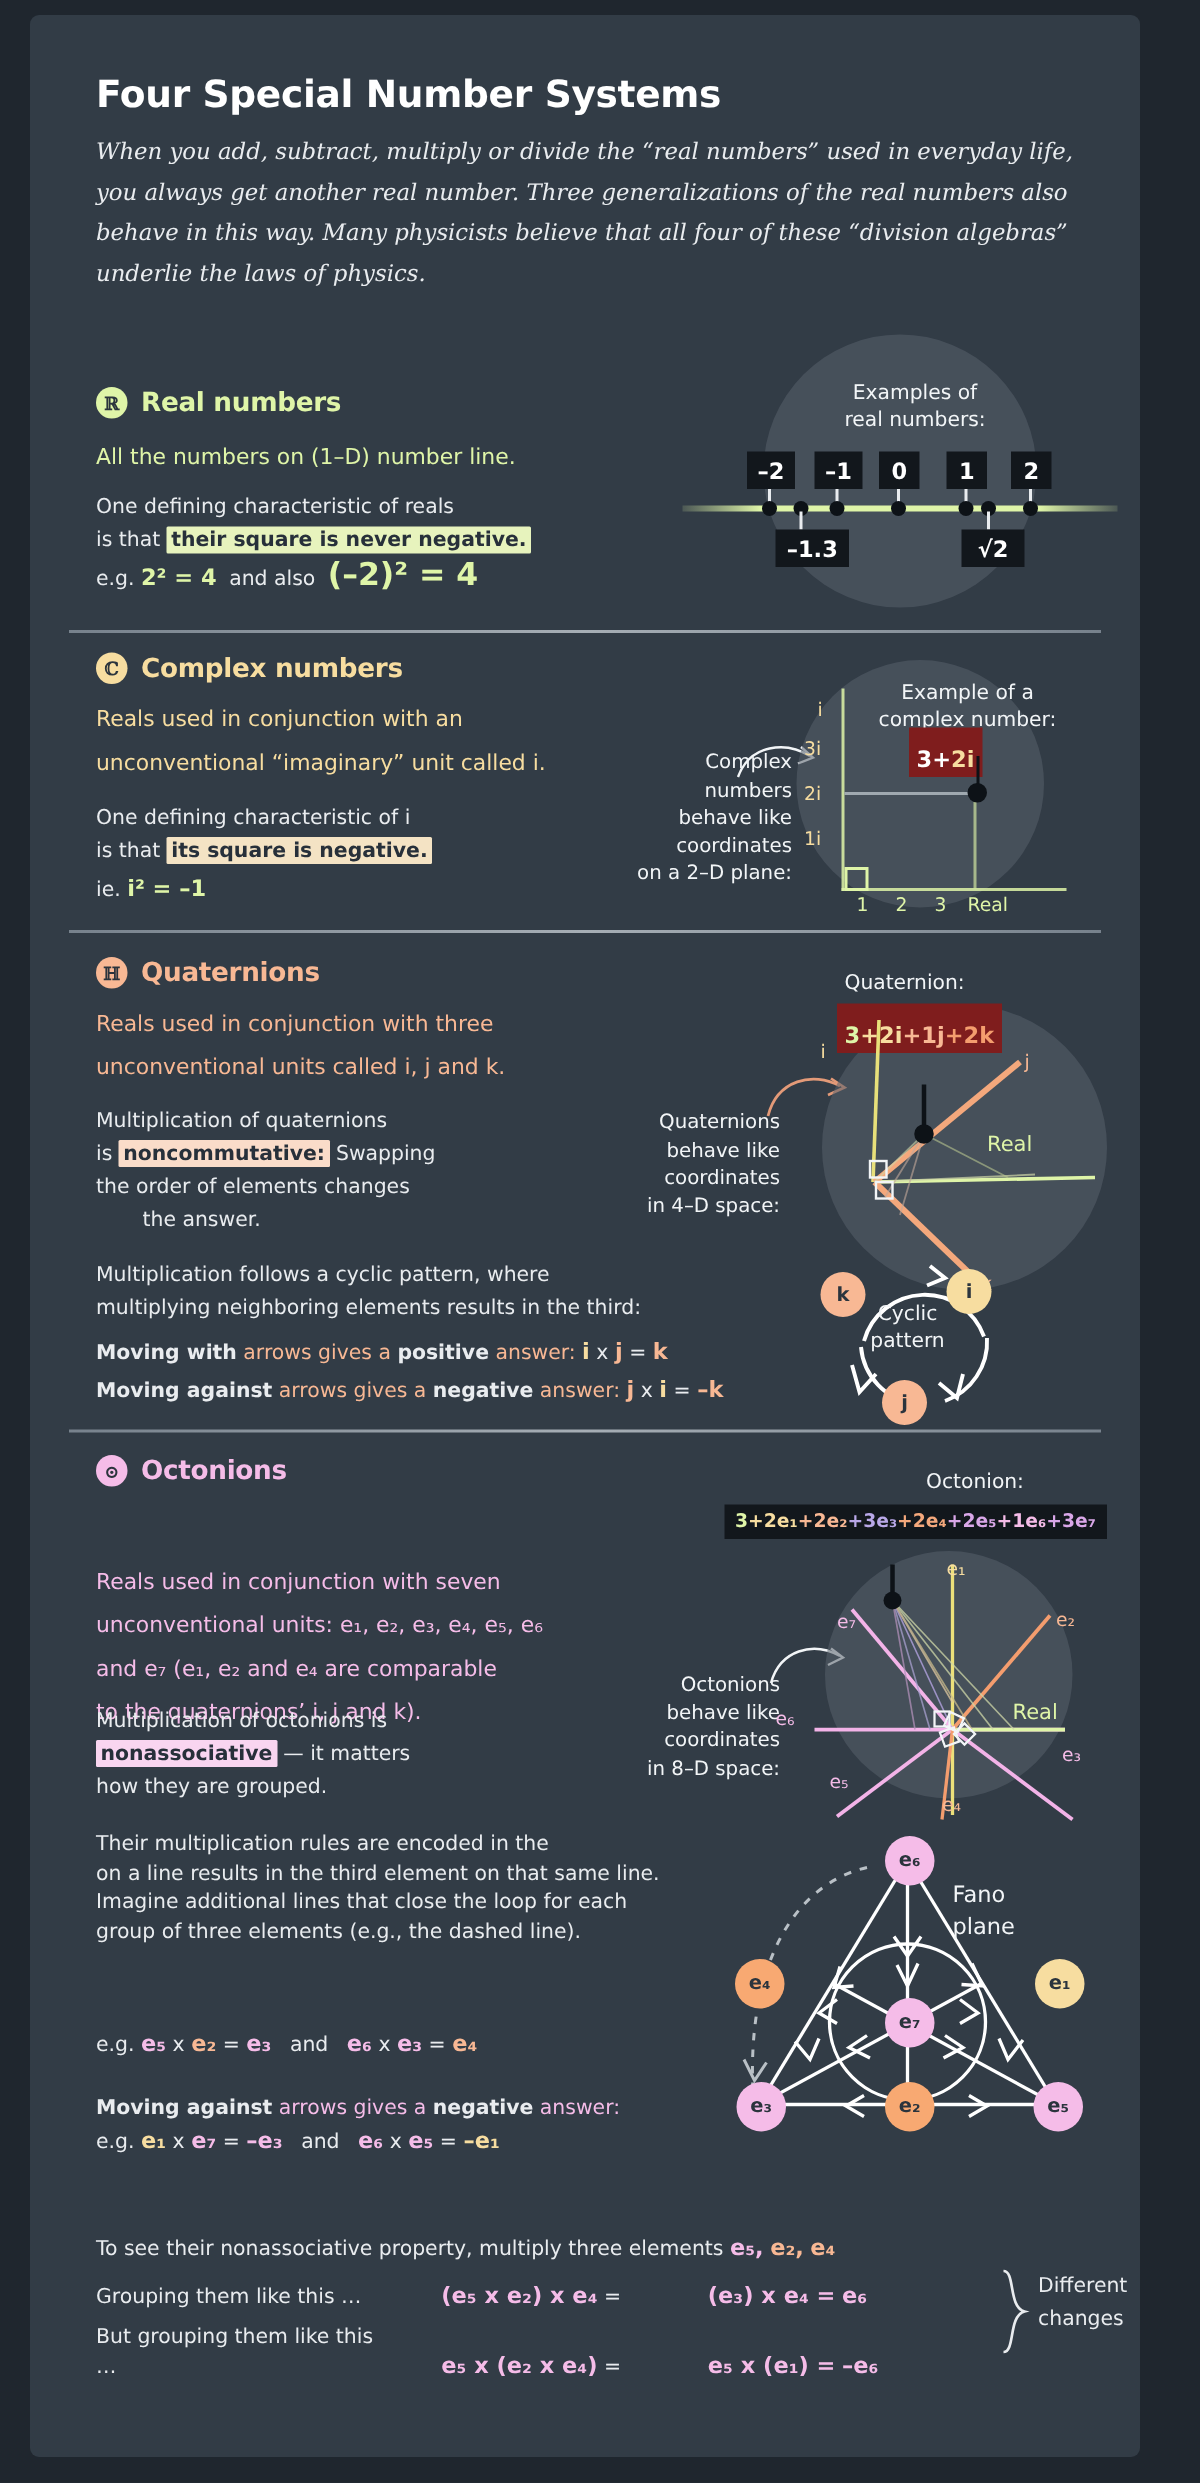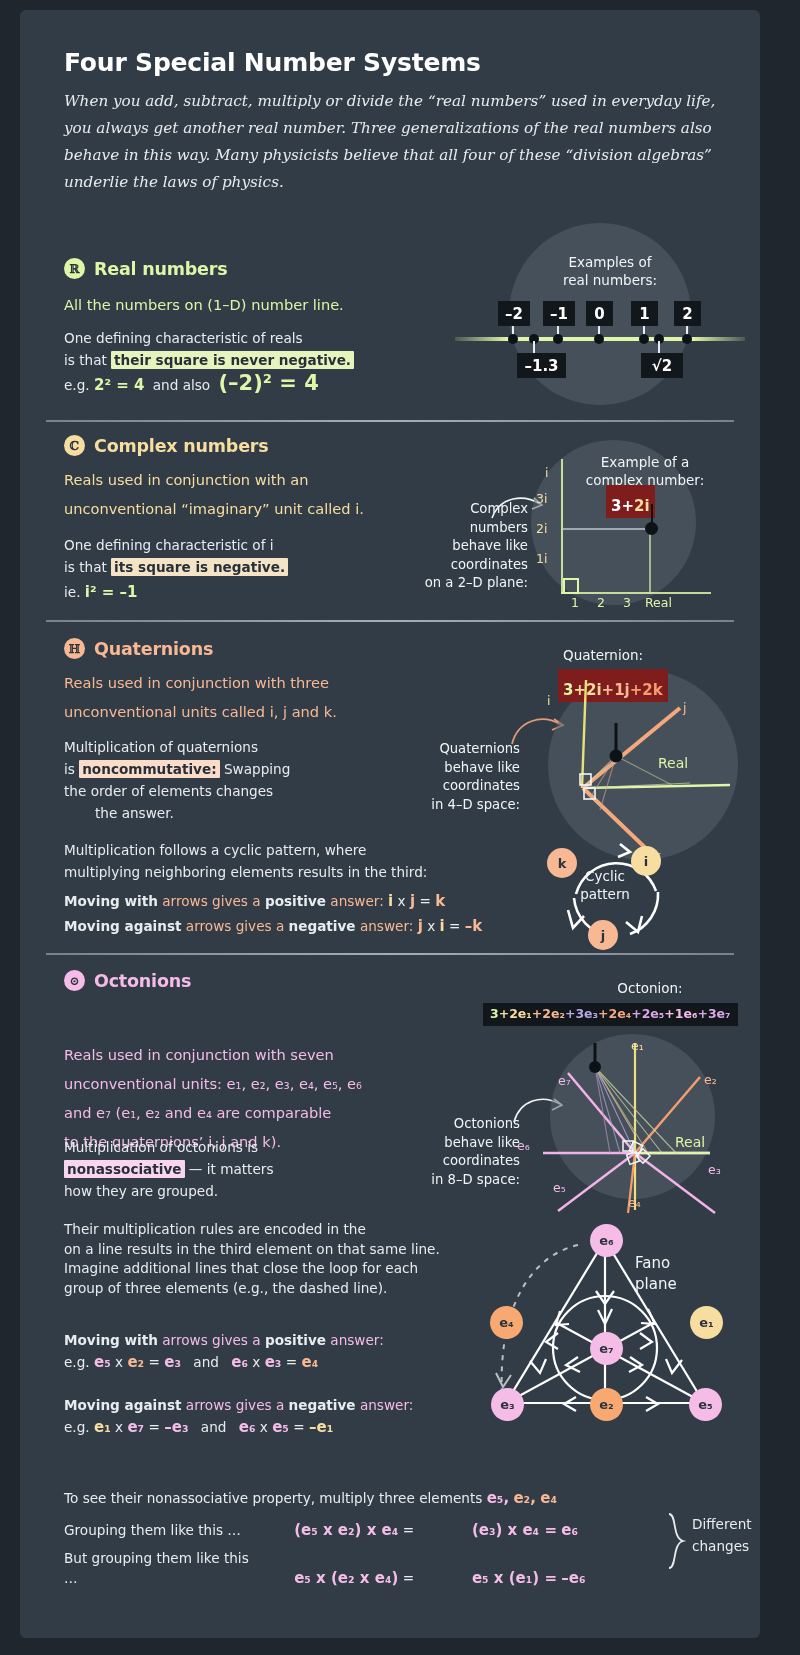--- a/index.html
+++ b/index.html
@@ -305,23 +305,20 @@
     <div style="margin-top:2px;">
       <span class="hl" style="background:#f9d5f0;">nonassociative</span><span> — it matters</span>
     </div>
     <div style="margin-top:2px;">how they are grouped.</div>
   </div>
   <div class="abs body-txt" style="left:44px;top:1210px;width:400px;line-height:19.5px;">
     <div>Their multiplication rules are encoded in the</div>
     <div>on a line results in the third element on that same line.</div>
     <div>Imagine additional lines that close the loop for each</div>
     <div>group of three elements (e.g., the dashed line).</div>
-  </div>
-  <div class="abs body-txt" style="left:44px;top:1320px;width:420px;">
-    <b>Moving with</b><span class="c-pink"> arrows gives a </span><b>positive</b><span class="c-pink"> answer:</span>
   </div>
   <div class="abs body-txt" style="left:44px;top:1342px;width:430px;">
     <span>e.g.</span>
     <span class="eq c-pink" style="font-size:15px;">e₅</span>
     <span>x</span>
     <span class="eq c-orange" style="font-size:15px;">e₂</span>
     <span>=</span>
     <span class="eq c-pink" style="font-size:15px;">e₃</span>
     <span style="margin:0 8px;">and</span>
     <span class="eq c-pink" style="font-size:15px;">e₆</span>

